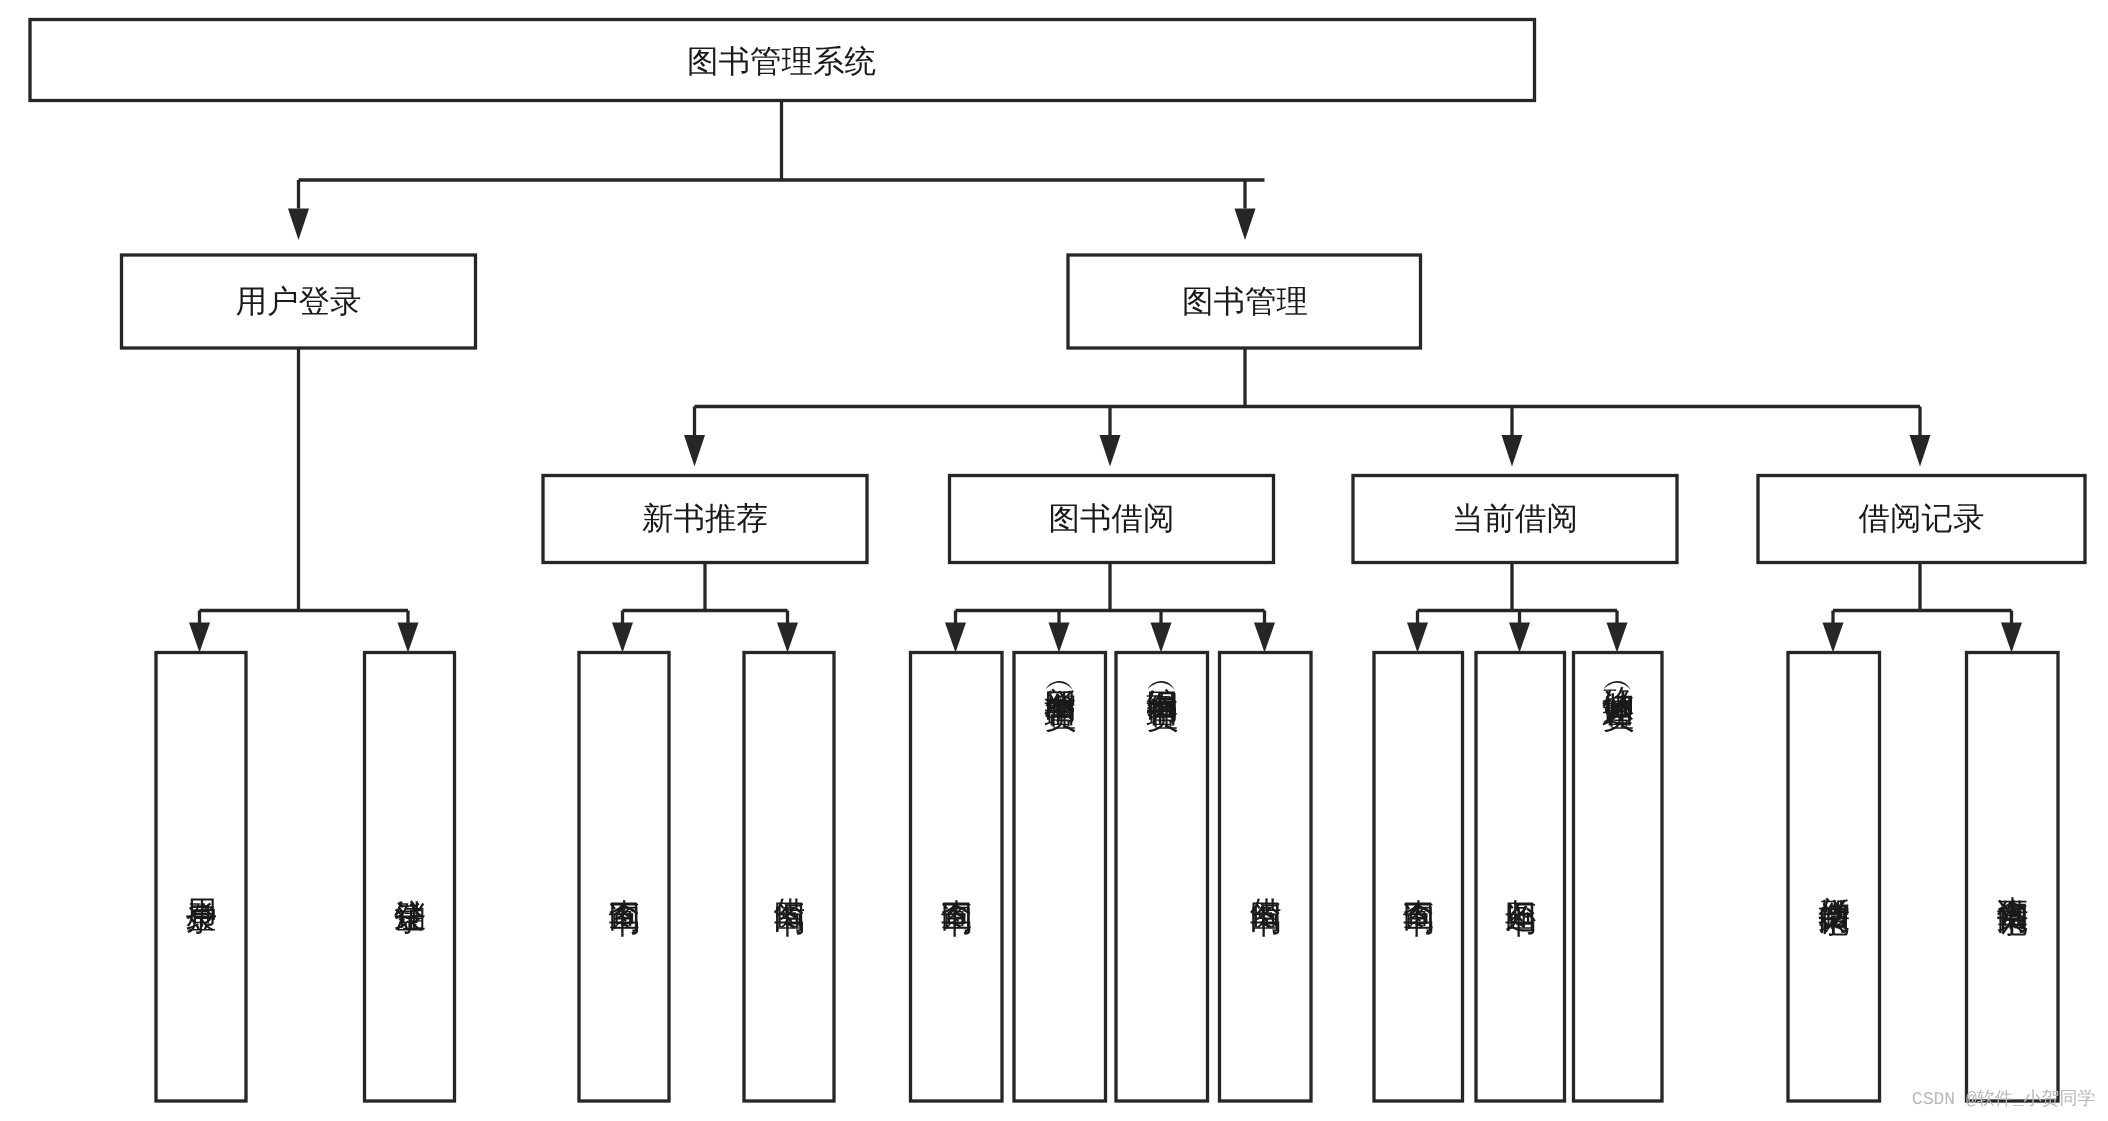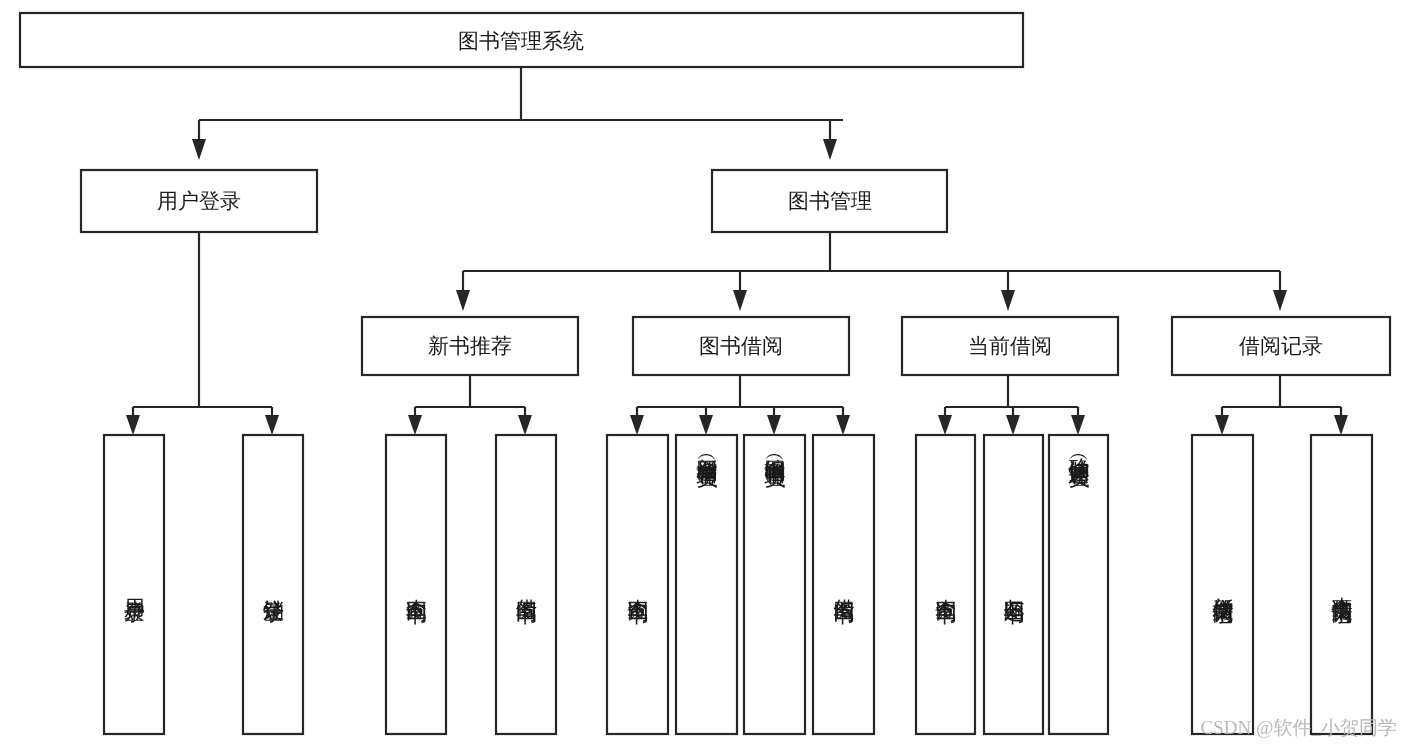--- a/index.html
+++ b/index.html
@@ -65,22 +65,22 @@
     line-height: 1.18;
     letter-spacing: 1.5px;
     color: #1a1a1a;
     white-space: nowrap;
     text-align: center;
   }
   .watermark {
     position: absolute;
     right: 8px;
     bottom: 6px;
-    font-family: Liberation Serif, serif;
-    font-size: 19px;
+    font-family: Liberation Mono, monospace;
+    font-size: 12px;
     color: #b8b8b8;
     white-space: nowrap;
     user-select: none;
   }
 </style>
 </head>
 <body>
 
 <div id="diagram-root">
 

